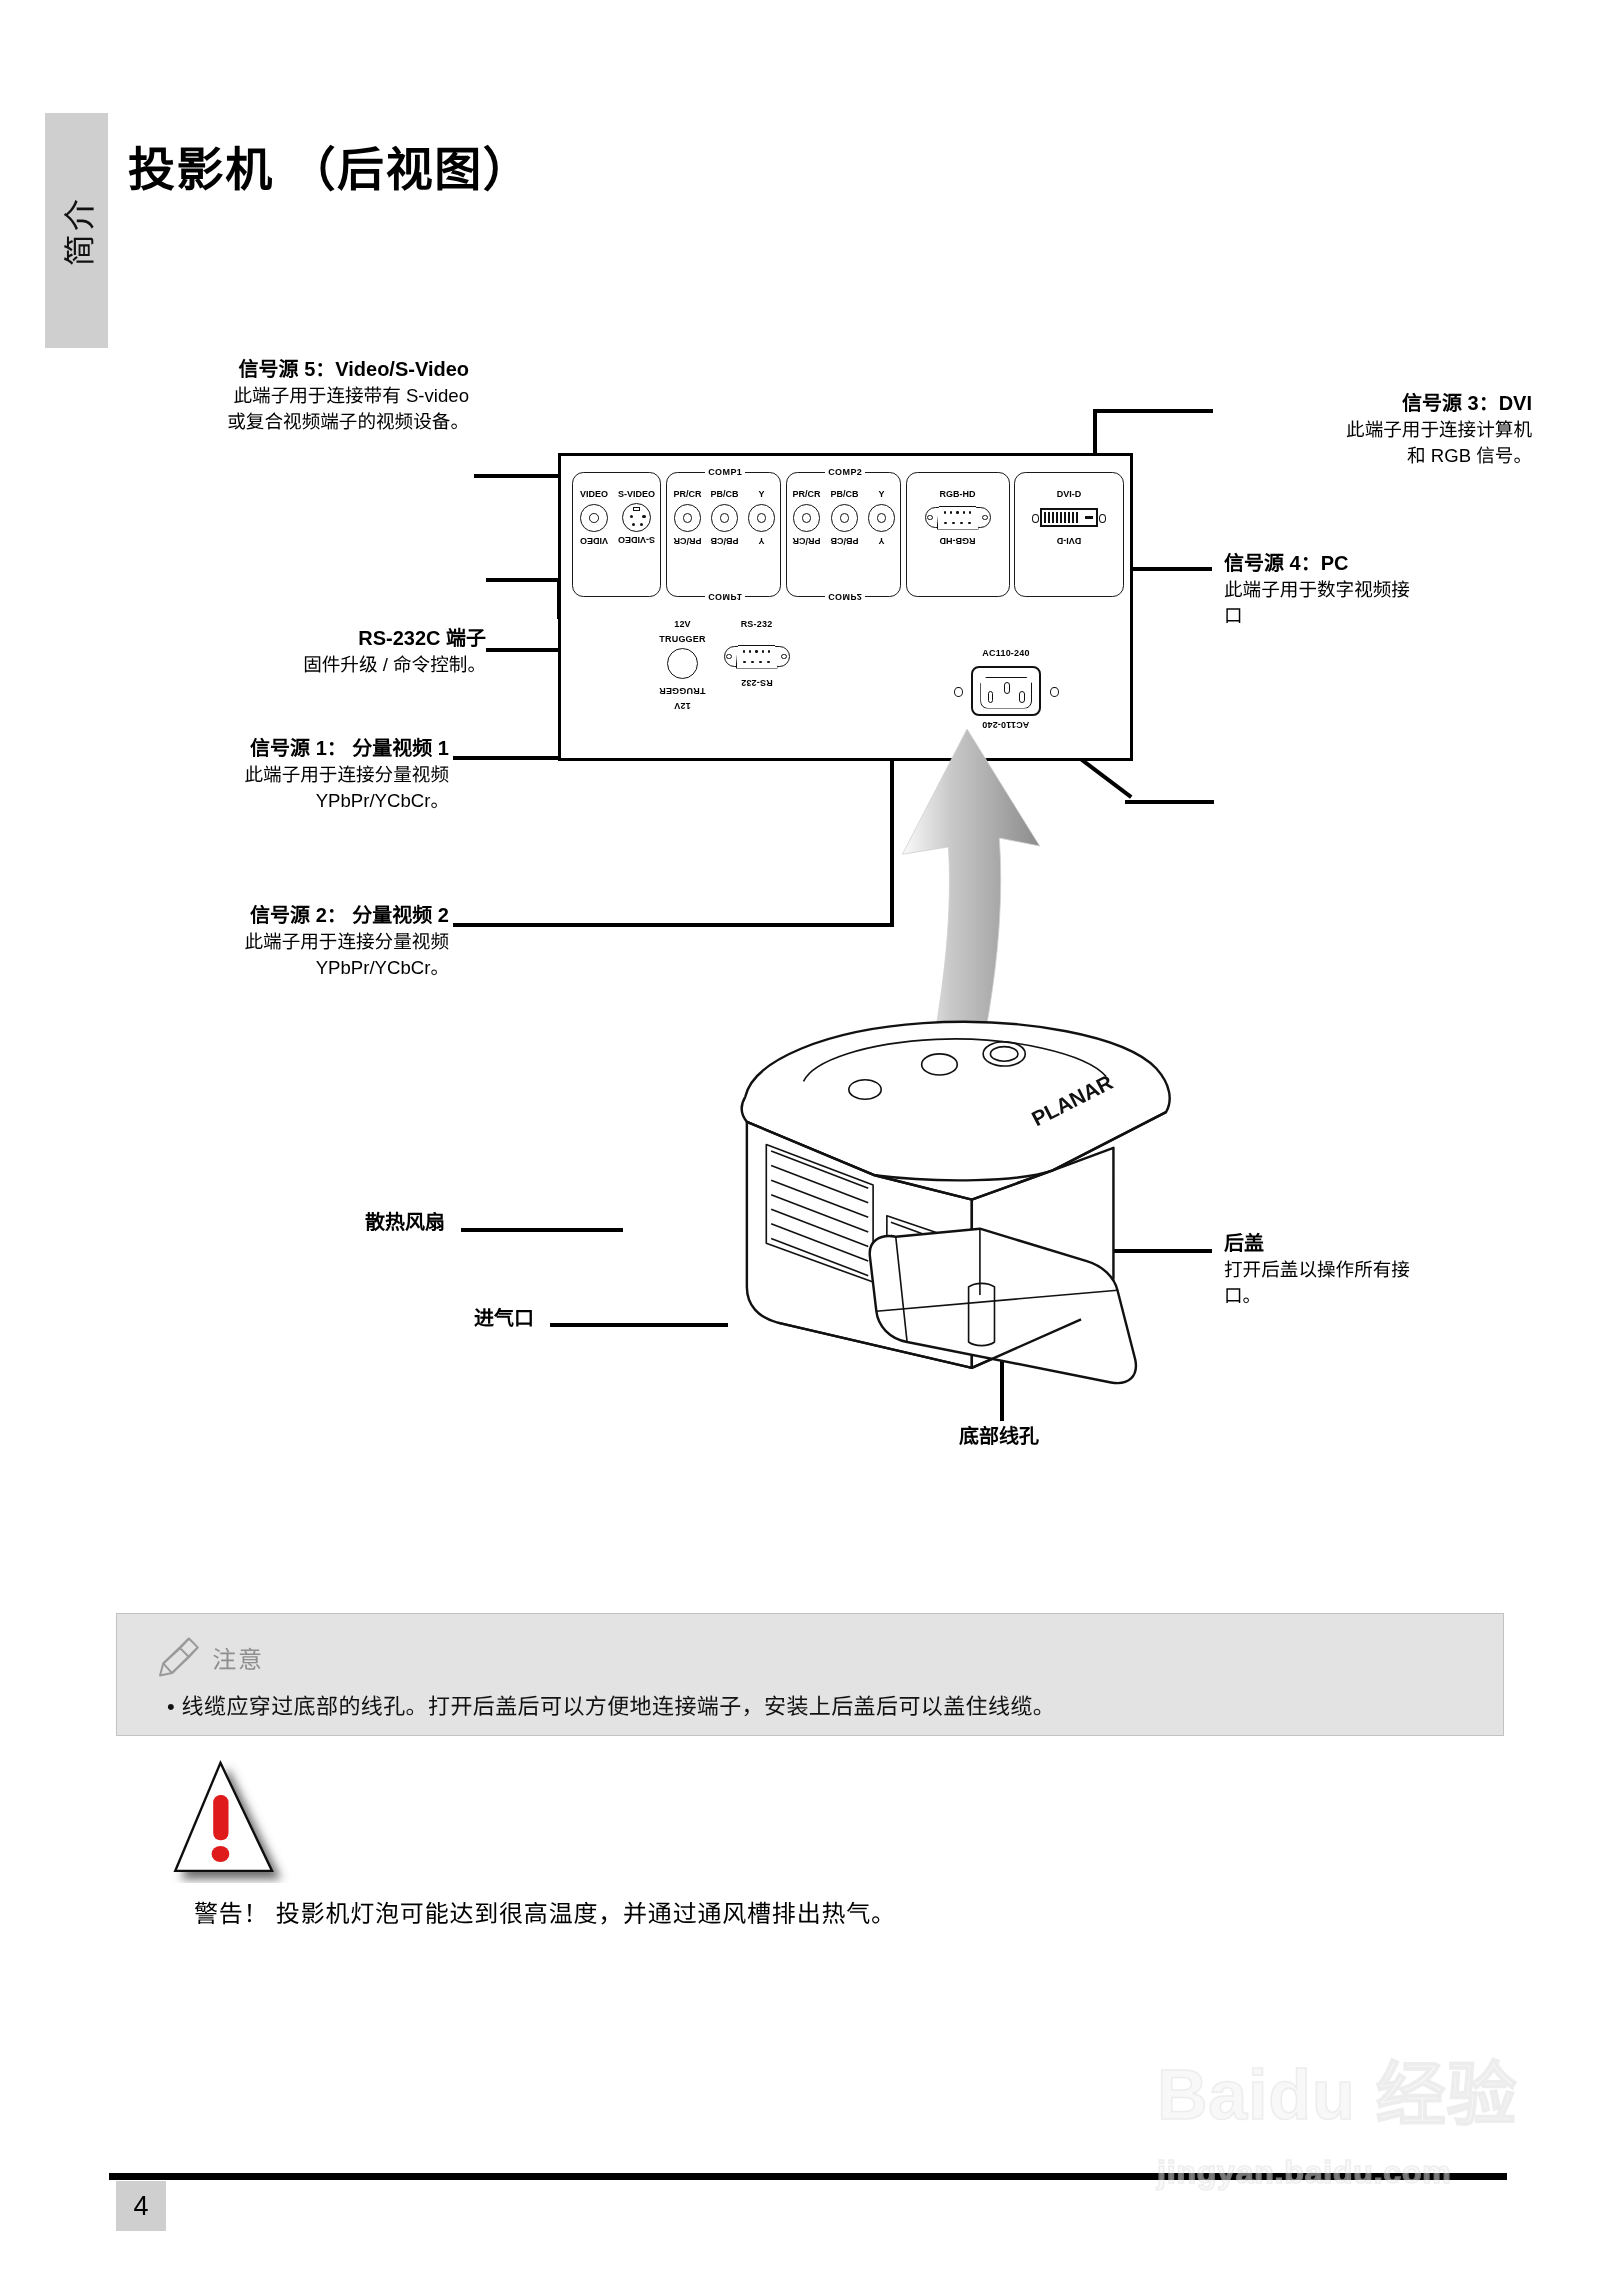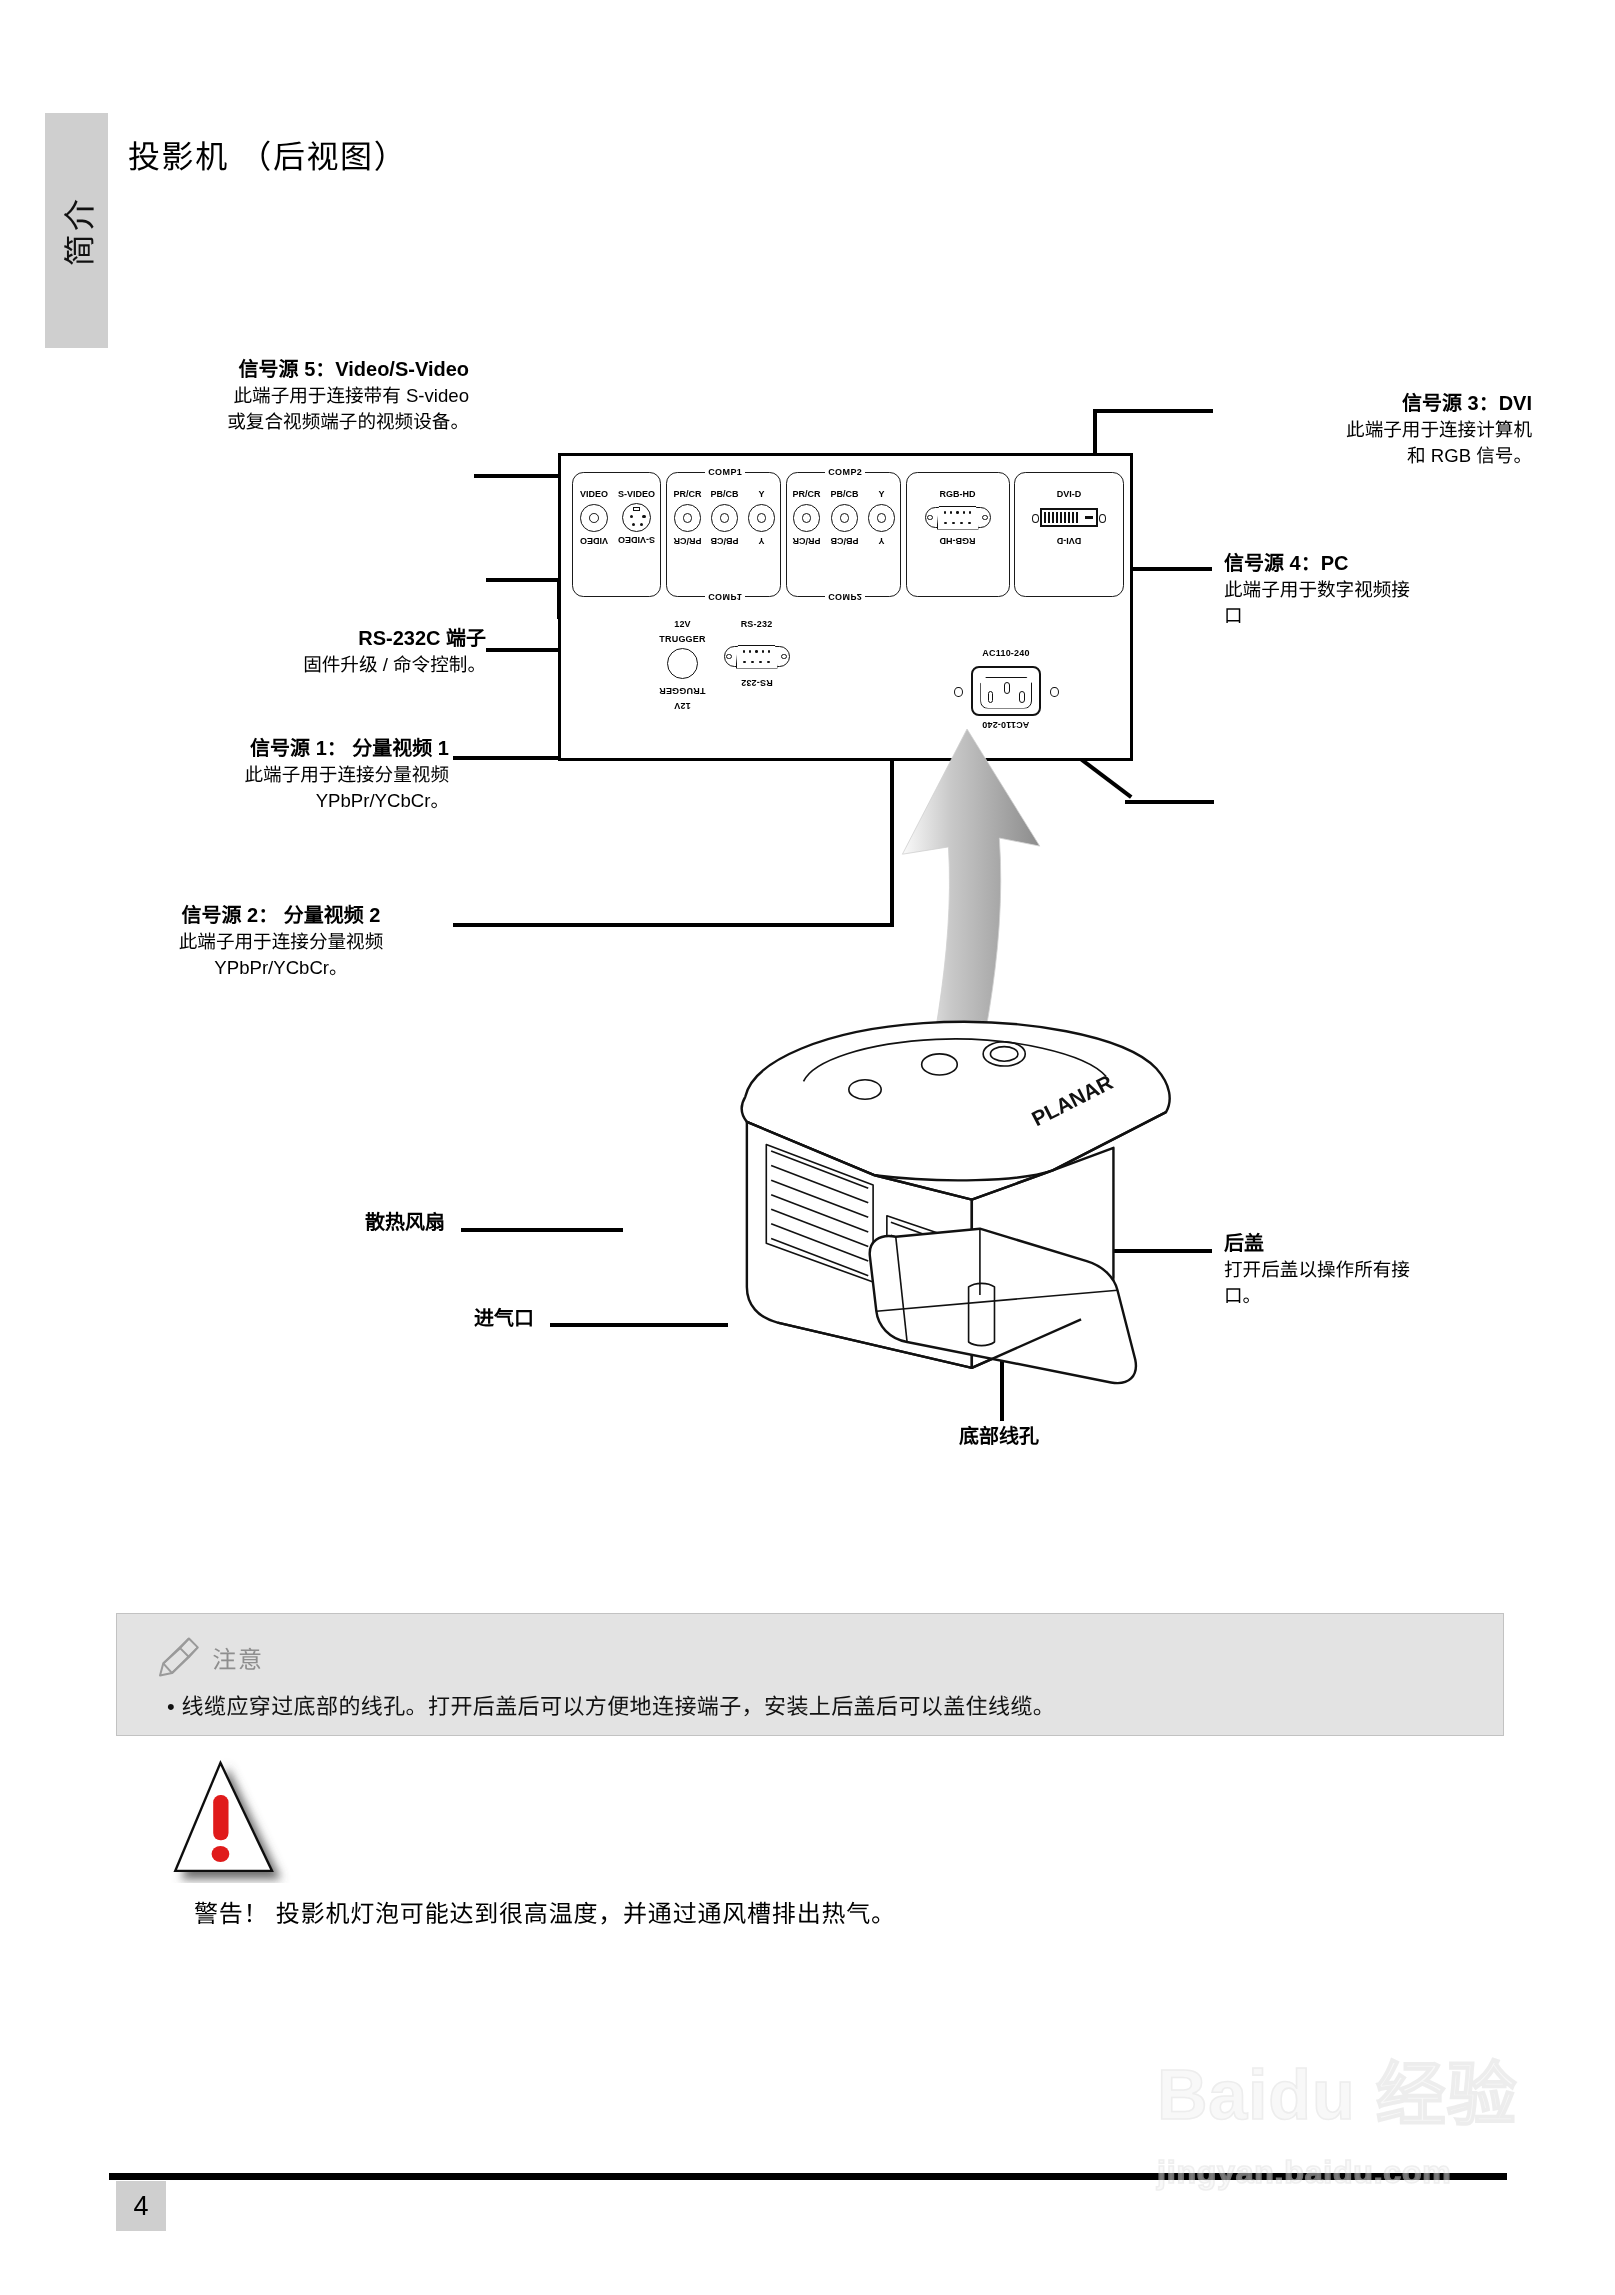--- a/index.html
+++ b/index.html
@@ -40,22 +40,22 @@
     font-weight: 500;
     letter-spacing: 3.2px;
     color: #111;
   }
 
   
   .page-title {
     position: absolute;
     left: 128px;
     top: 131px;
-    font-size: 32px;
-    font-weight: 400;
+    font-size: 47px;
+    font-weight: 700;
     letter-spacing: 1.6px;
     color: #000;
   }
 
   
   .callout { position: absolute; }
   .callout .c-title {
     font-size: 20px;
     font-weight: 700;
     color: #000;
@@ -472,21 +472,21 @@
     <div class="c-title">RS-232C 端子</div>
     <div class="c-desc">固件升级 / 命令控制。</div>
   </div>
 
   <div class="callout right-al" style="left:113px; top:735px; width:336px;">
     <div class="c-title">信号源 1： 分量视频 1</div>
     <div class="c-desc">此端子用于连接分量视频</div>
     <div class="c-desc">YPbPr/YCbCr。</div>
   </div>
 
-  <div class="callout right-al" style="left:113px; top:902px; width:336px;text-align:center;">
+  <div class="callout right-al" style="left:113px; top:902px; width:336px;">
     <div class="c-title">信号源 2： 分量视频 2</div>
     <div class="c-desc">此端子用于连接分量视频</div>
     <div class="c-desc">YPbPr/YCbCr。</div>
   </div>
 
   <div class="callout left-al" style="left:1224px; top:390px; width:308px;text-align:right;">
     <div class="c-title">信号源 3：DVI</div>
     <div class="c-desc">此端子用于连接计算机</div>
     <div class="c-desc">和 RGB 信号。</div>
   </div>

